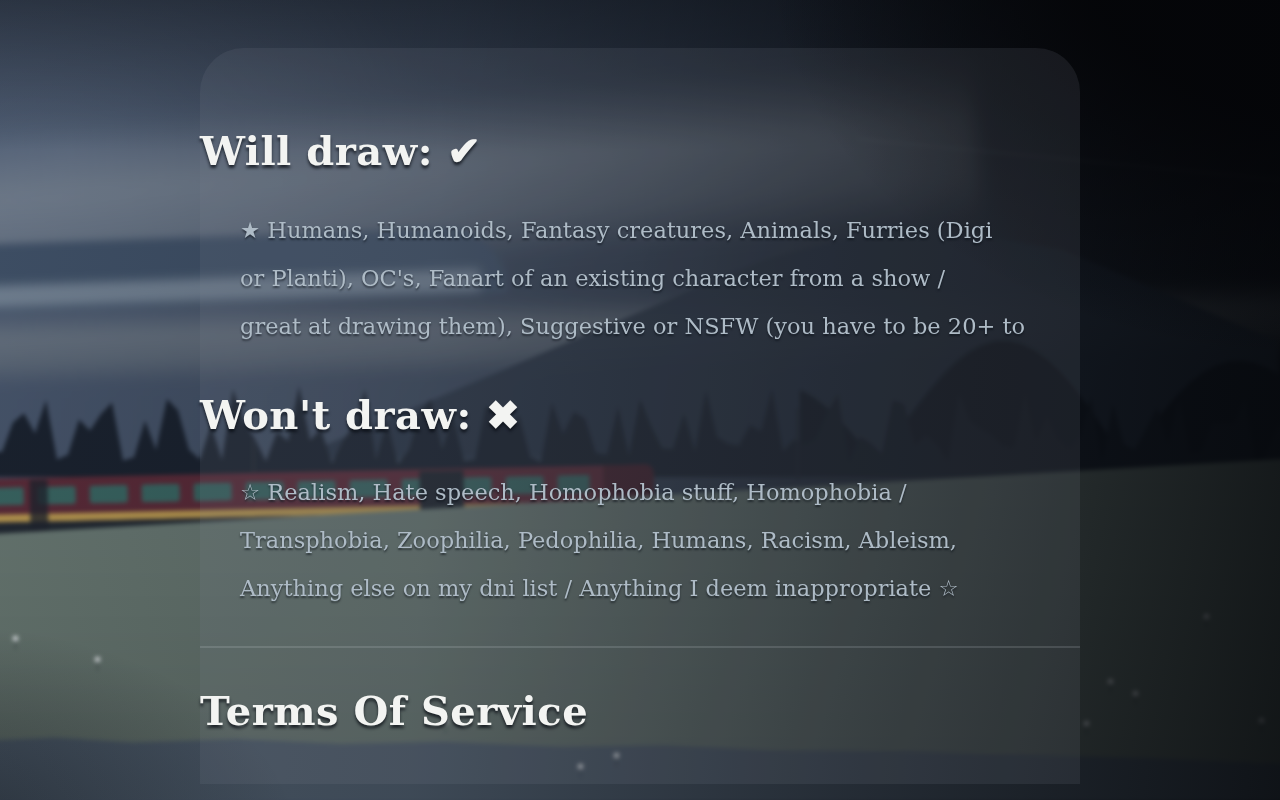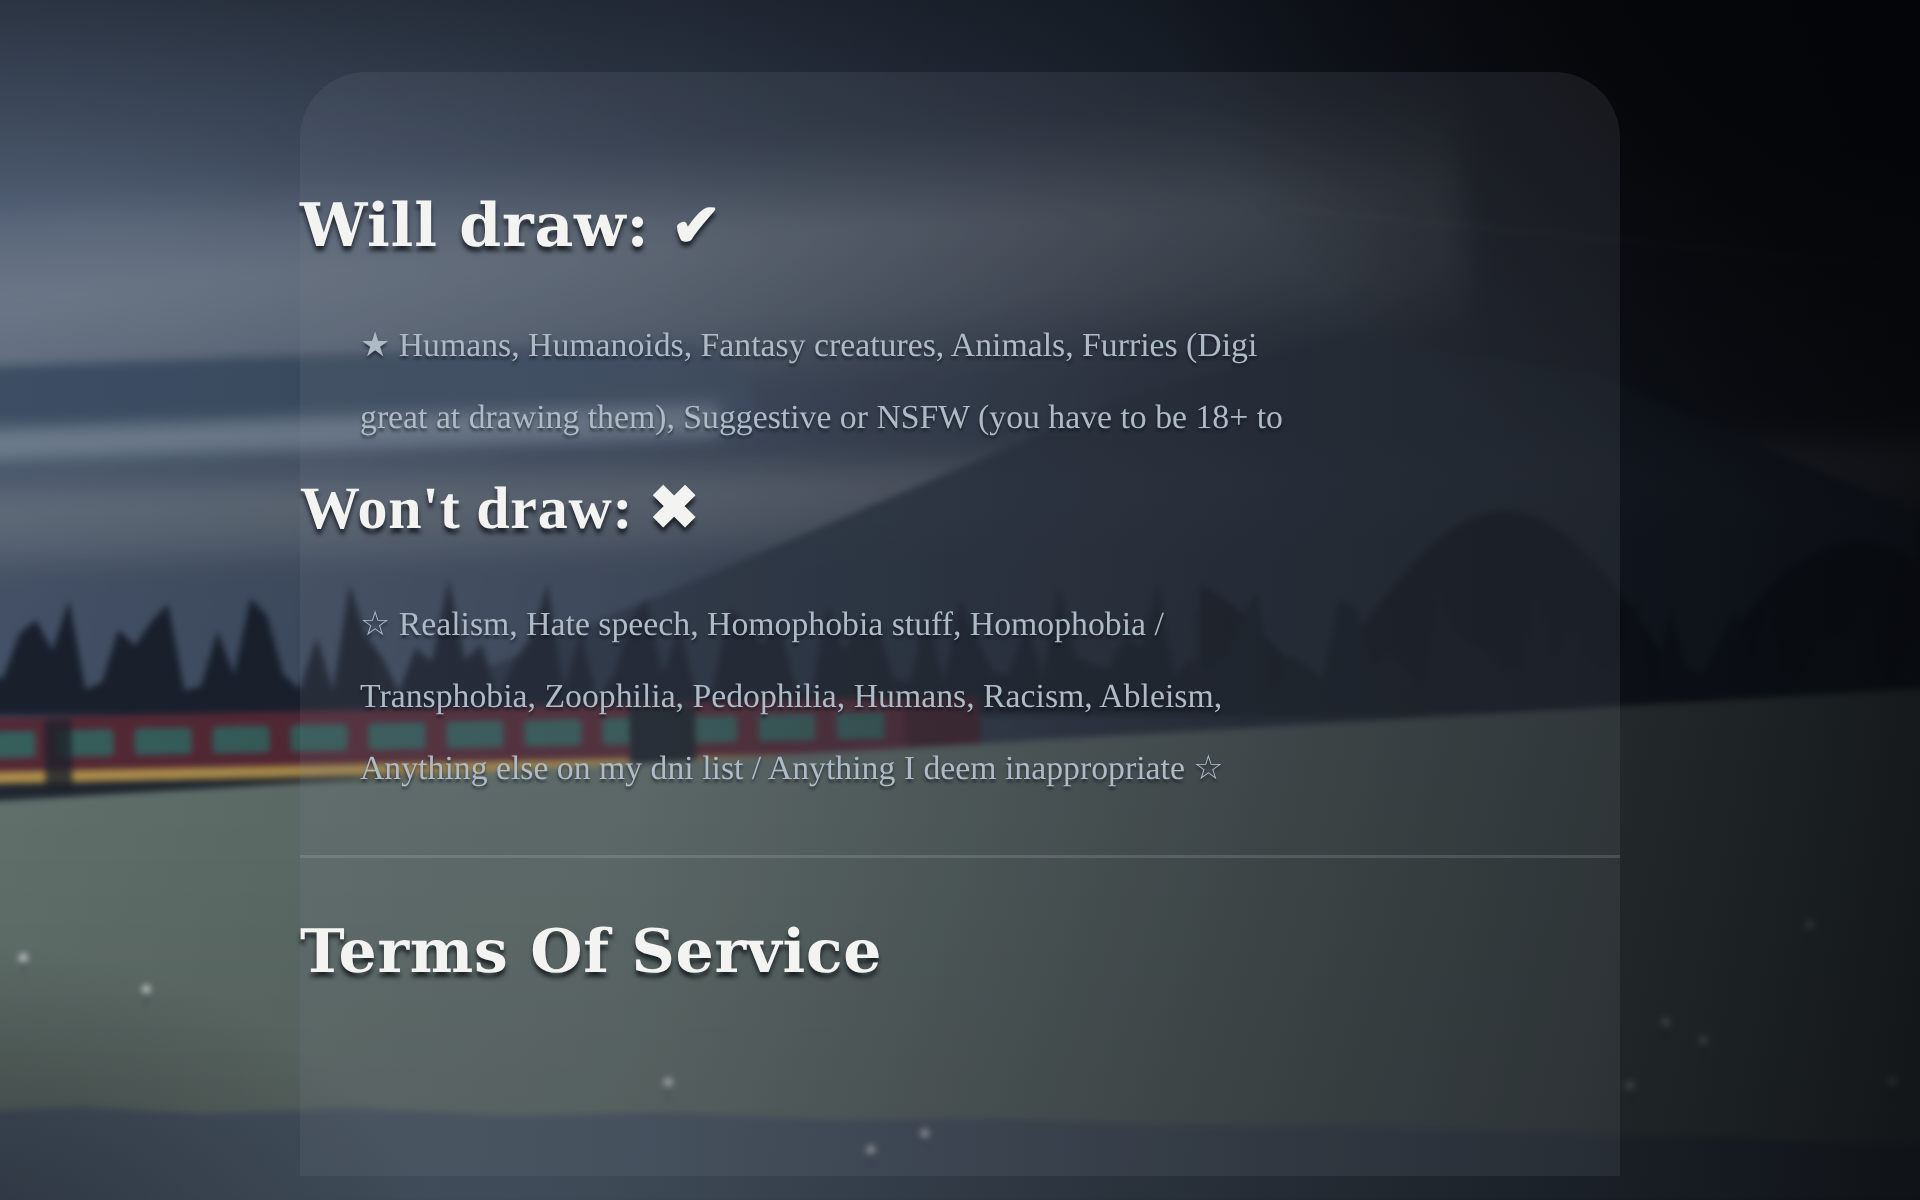--- a/index.html
+++ b/index.html
@@ -92,28 +92,27 @@
     border-radius:44px 44px 0 0;
     text-align:left;
   }
   .section-heading{
     margin:0;font-weight:700;font-size:40px;line-height:50px;
     color:var(--heading-text,#f3f4f2);
     text-shadow:0 3px 3px rgba(8,12,20,.72);
     letter-spacing:.5px;
   }
   .h-will{margin-top:78px;}
-  .h-wont{margin-top:12px;font-family:Liberation Serif, serif;}
+  .h-wont{margin-top:40px;}
   .h-terms{margin-top:38px;}
   .list{
     margin:30px auto 0;width:800px;
     font-size:22.5px;line-height:48px;
     color:var(--body-text,#aebbc6);
     text-shadow:0 2px 2px rgba(8,12,20,.55);
-    font-family:Liberation Serif, serif;
   }
   .list-wont{margin-top:28px;}
   .list div{white-space:nowrap;}
   .divider{margin:34px 0 0;height:2px;border:0;background:var(--divider,rgba(235,240,245,.14));width:100%;}
 </style>
 </head>
 <body>
 
 <div class="scene">
   <div class="sky"></div>
@@ -173,21 +172,22 @@
   <span class="daisy" style="left:1213px;top:623px"></span>
   <span class="daisy" style="left:1268px;top:727px"></span>
 </div>
 
 <div class="vignette"></div>
 
 <div class="card">
   <h2 class="section-heading h-will">Will draw: ✔</h2>
   <div class="list">
       <div>★ Humans, Humanoids, Fantasy creatures, Animals, Furries (Digi</div>
-      <div>great at drawing them), Suggestive or NSFW (you have to be 18+ to</div>
+      <div>or Planti), OC's, Fanart of an existing character from a show /</div>
+      <div>great at drawing them), Suggestive or NSFW (you have to be 20+ to</div>
     </div>
 
   <h2 class="section-heading h-wont">Won't draw: ✖</h2>
   <div class="list list-wont">
       <div>☆ Realism, Hate speech, Homophobia stuff, Homophobia /</div>
       <div>Transphobia, Zoophilia, Pedophilia, Humans, Racism, Ableism,</div>
       <div>Anything else on my dni list / Anything I deem inappropriate ☆</div>
     </div>
 
   <hr class="divider">

